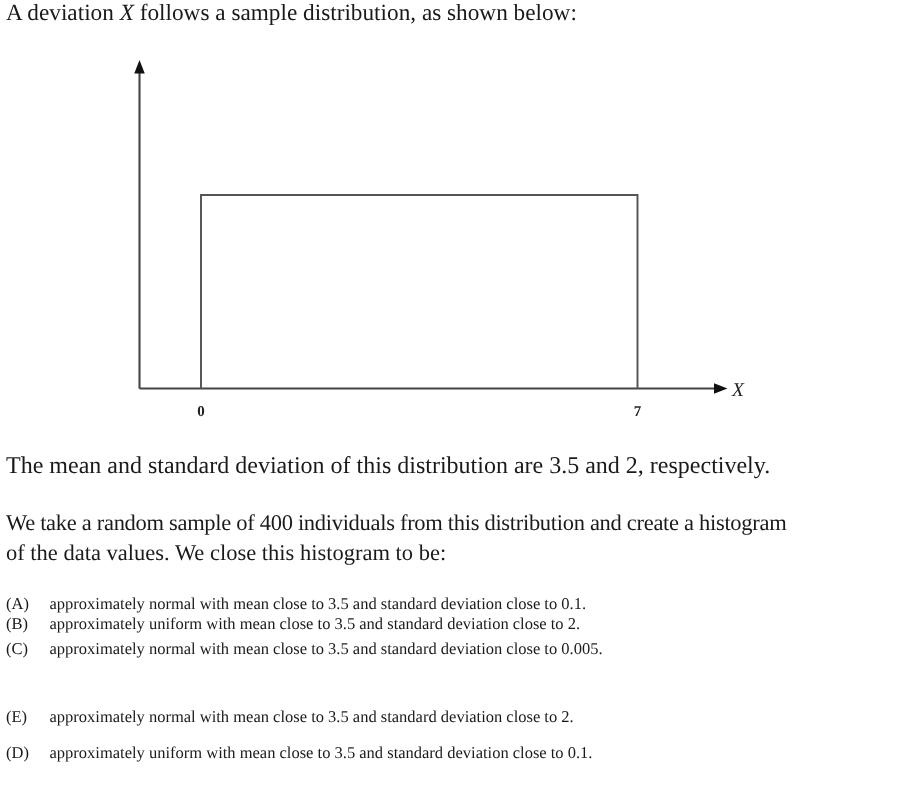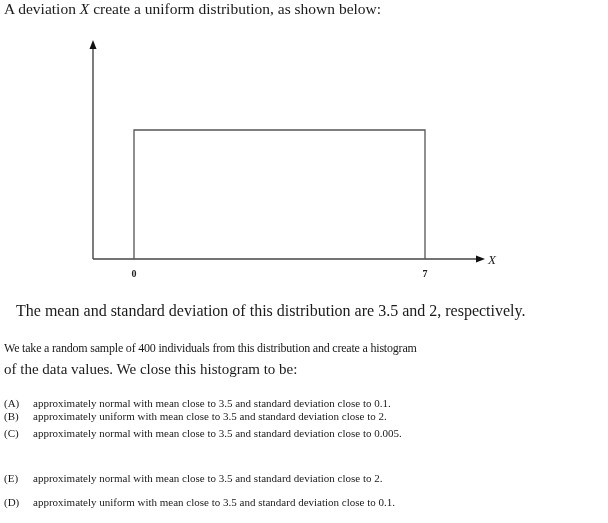--- a/index.html
+++ b/index.html
@@ -1,33 +1,33 @@
 <!DOCTYPE html>
 <html><head>
 <meta charset="utf-8">
 <style>
   html, body { margin:0; padding:0; background:#ffffff; }
   body { width:608px; height:523px; position:relative; overflow:hidden;
          font-family:"Liberation Serif","DejaVu Serif",serif; color:#1a1a1a; }
   .line { position:absolute; left:4px; white-space:nowrap; font-size:15.5px; }
   .intro { top:0px; }
   .intro i { font-style:italic; }
-  .stat { top:302px; font-size:16px;margin-left:12px; }
-  .q1 { top:341px; font-size:12px; letter-spacing:-0.2px;text-align:right; }
+  .stat { top:302px; font-size:16px; }
+  .q1 { top:341px; font-size:15px; letter-spacing:-0.2px;text-align:right; }
   .q2 { top:361px; font-size:15px; }
   .choice { position:absolute; left:4px; white-space:nowrap; font-size:11px; }
   .choice .letter { display:inline-block; width:29px; }
   svg.fig { position:absolute; left:0; top:0; }
   .tick { font-family:"Liberation Serif",serif; font-size:10px; font-weight:bold; fill:#222; }
   .xlab { font-family:"Liberation Serif",serif; font-size:13px; font-style:italic; fill:#222; }
 </style>
 </head>
 <body>
 
-<div class="line intro"><span>A deviation </span><i>X</i><span> create a uniform distribution, as shown below:</span></div>
+<div class="line intro"><span>A deviation </span><i>X</i><span> follows a sample distribution, as shown below:</span></div>
 
 <svg class="fig" width="608" height="290">
 
   <line x1="93" y1="259" x2="93" y2="48" stroke="#444" stroke-width="1.4"></line>
   <polygon points="93,40 89.5,49 96.5,49" fill="#111"></polygon>
 
   <line x1="93" y1="259" x2="477" y2="259" stroke="#444" stroke-width="1.4"></line>
   <polygon points="485,259 476,255.5 476,262.5" fill="#111"></polygon>
 
   <polyline points="134,259 134,130 425,130 425,259" fill="none" stroke="#555" stroke-width="1.3"></polyline>

